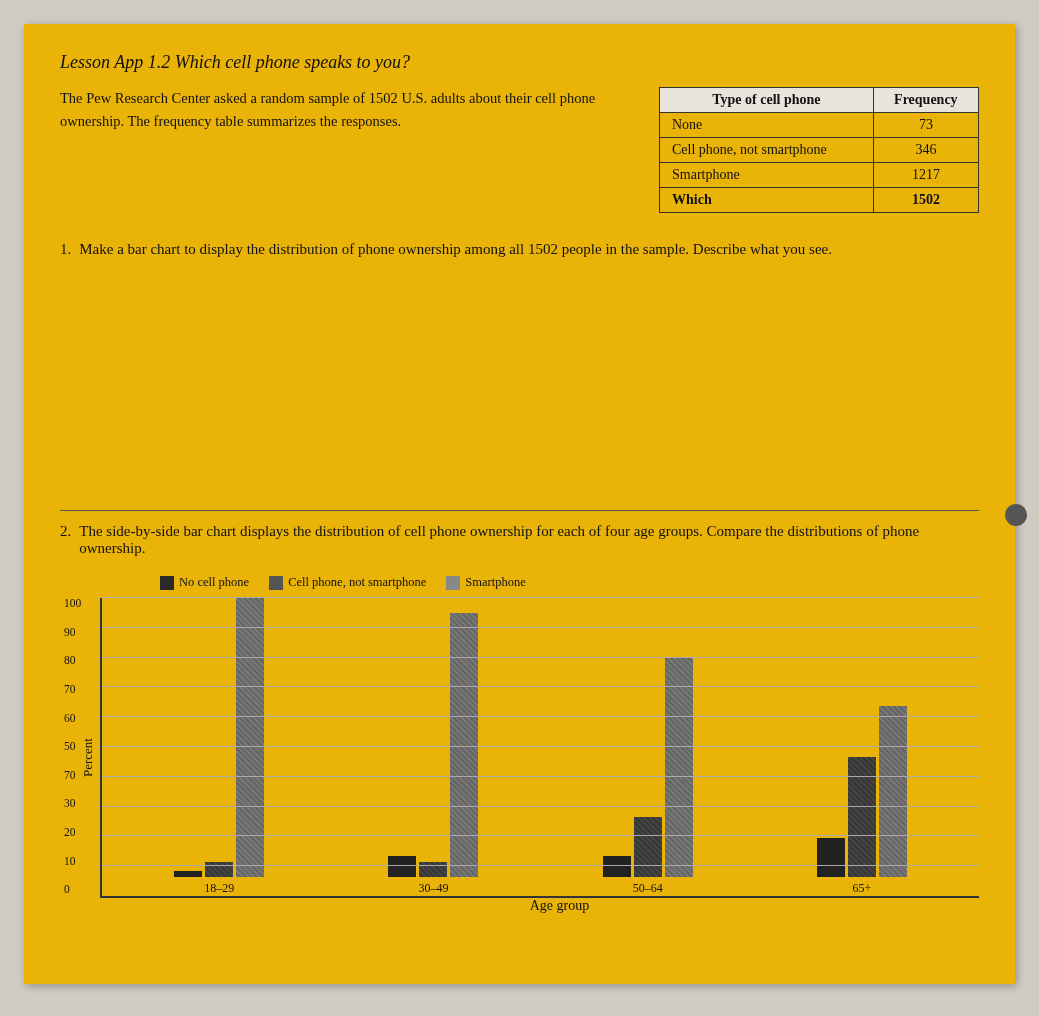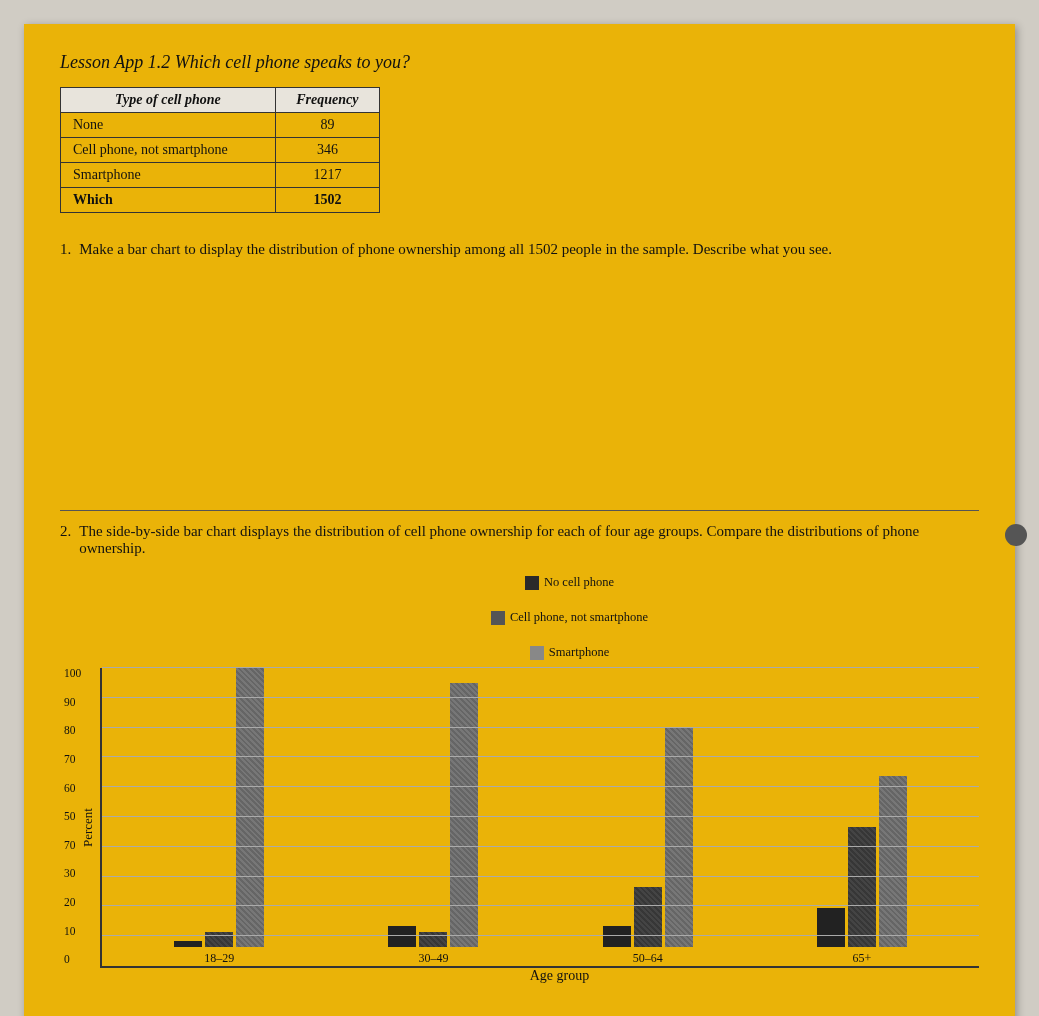--- a/index.html
+++ b/index.html
@@ -41,21 +41,20 @@
       font-size: 14px;
       min-width: 320px;
     }
     .freq-table th, .freq-table td {
       border: 1.5px solid #333;
       padding: 4px 12px;
     }
     .freq-table th {
       font-weight: bold;
       background: #e8e4dc;
-      font-style: italic;
     }
     .freq-table td:last-child {
       text-align: center;
     }
     .freq-table tr:last-child td {
       font-weight: bold;
     }
     .question-block {
       display: flex;
       gap: 8px;
@@ -72,21 +71,20 @@
       margin-top: 18px;
       padding-left: 20px;
     }
     .legend {
       display: flex;
       gap: 20px;
       margin-left: 80px;
       margin-bottom: 8px;
       font-size: 12.5px;
       align-items: center;
-      flex-direction: column;
     }
     .legend-item {
       display: flex;
       align-items: center;
       gap: 5px;
     }
     .legend-box {
       width: 14px;
       height: 14px;
       display: inline-block;
@@ -197,32 +195,33 @@
 </head>
 <body>
 
 <div class="page">
   <div class="corner-decoration"></div>
   <div class="hole"></div>
 
   <h1 class="title">Lesson App 1.2 Which cell phone speaks to you?</h1>
 
   <div class="intro-section">
+    <p class="intro-text">The Pew Research Center asked a random sample of 1502 U.S. adults about their cell phone ownership. The frequency table summarizes the responses.</p>
 
     <table class="freq-table">
       <thead>
         <tr>
           <th>Type of cell phone</th>
           <th>Frequency</th>
         </tr>
       </thead>
       <tbody id="freq-tbody">
       <tr>
             <td>None</td>
-            <td>89</td>
+            <td>73</td>
           </tr>
           <tr>
             <td>Cell phone, not smartphone</td>
             <td>346</td>
           </tr>
           <tr>
             <td>Smartphone</td>
             <td>1217</td>
           </tr>
           <tr>

